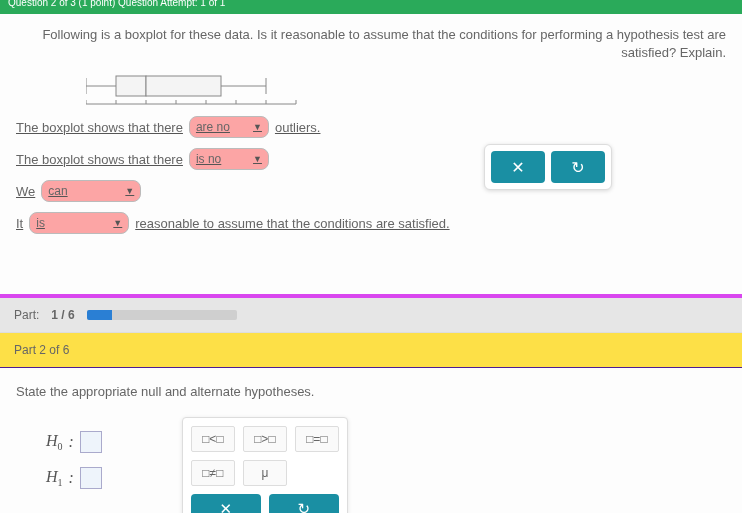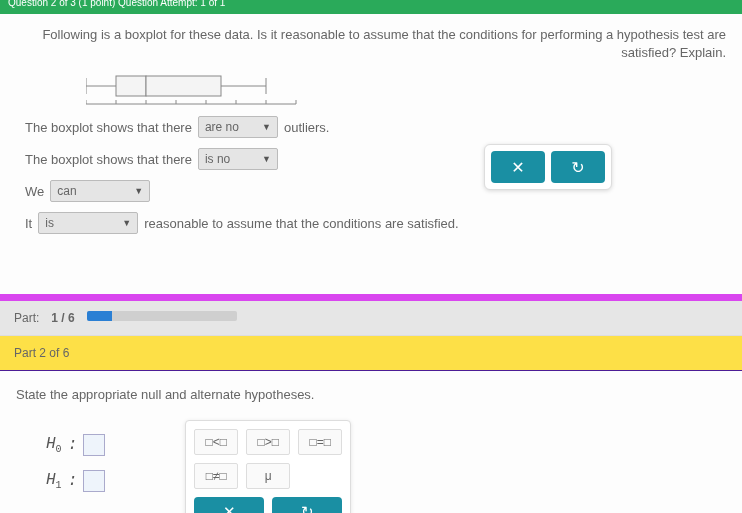--- a/index.html
+++ b/index.html
@@ -18,34 +18,34 @@
       padding: 0 8px;
       line-height: 6px;
       overflow: hidden;
     }
     .content { padding: 12px 16px 20px 16px; }
     .question-text { color: #666; margin-bottom: 10px; line-height: 1.4; text-align: right; }
     .boxplot-area { margin: 6px 0 4px 70px; }
     .boxplot-svg { display: block; }
     .axis-labels { display: flex; margin-left: 56px; margin-bottom: 18px; font-size: 10px; color: #777; }
     .axis-labels span { width: 30px; text-align: center; }
-    .stmt-row { display: flex; align-items: center; gap: 6px; margin: 10px 9px; flex-wrap: wrap; }
+    .stmt-row { display: flex; align-items: center; gap: 6px; margin: 10px 0; flex-wrap: wrap; text-decoration: underline; }
     .stmt-text { color: #666; }
     .dropdown {
       border: 1px solid #bbb;
-      background: #e5e5e5;
+      background: #fca5a5;
       padding: 3px 6px;
       font-size: 12px;
       color: #666;
       min-width: 80px;
       display: inline-flex;
       align-items: center;
       justify-content: space-between;
       gap: 6px;
-      border-radius: 2px;
+      border-radius: 8px;
       cursor: pointer;
     }
     .dropdown .arrow { font-size: 9px; color: #555; }
     .action-box {
       display: inline-flex;
       gap: 6px;
       border: 1px solid #ddd;
       border-radius: 6px;
       padding: 6px;
       background: #fff;
@@ -63,41 +63,42 @@
       justify-content: center;
       font-size: 16px;
       cursor: pointer;
     }
     .float-actions-1 { position: absolute; right: 130px; top: 130px; }
     .rel-holder { position: relative; }
     .part-progress-row {
       background: #e6e6e6;
       padding: 10px 14px;
       display: flex;
+      align-items: center;
       gap: 12px;
       margin-top: 30px;
-      border-top: 7px solid #d946ef;
+      border-top: 4px solid #d946ef;
       border-bottom: 1px solid #ddd;
     }
     .part-progress-row .label { color: #666; font-size: 12px; }
     .progress-bar { width: 150px; height: 10px; background: #cfcfcf; border-radius: 2px; overflow: hidden; }
     .progress-fill { height: 100%; background: #2a7fd4; }
     .part-header {
       background: #fde047;
       padding: 10px 14px;
       color: #666;
       font-size: 12px;
       border-bottom: 1px solid #4c1d95;
       margin-bottom: 16px;
     }
     .hyp-section { padding: 0 16px 20px 16px; }
     .hyp-prompt { color: #666; margin-bottom: 18px; }
     .hyp-columns { display: flex; gap: 80px; align-items: flex-start; }
     .hyp-left { padding-left: 30px; }
-    .hyp-row { display: flex; align-items: center; gap: 6px; margin: 14px 0; font-style: italic; font-family: Liberation Mono, monospace; font-size: 16px; color: #555; }
+    .hyp-row { display: flex; align-items: center; gap: 6px; margin: 14px 0; font-style: italic; font-family: Liberation Serif, serif; font-size: 16px; color: #555; }
     .hyp-row sub { font-size: 10px; font-style: normal; }
     .empty-box { width: 22px; height: 22px; border: 1px solid #aac; background: #eef4fb; }
     .symbol-grid {
       border: 1px solid #ddd;
       border-radius: 4px;
       box-shadow: 0 1px 4px rgba(0,0,0,0.1);
       padding: 8px;
       background: #fff;
     }
     .sym-row { display: flex; gap: 8px; margin-bottom: 8px; }

